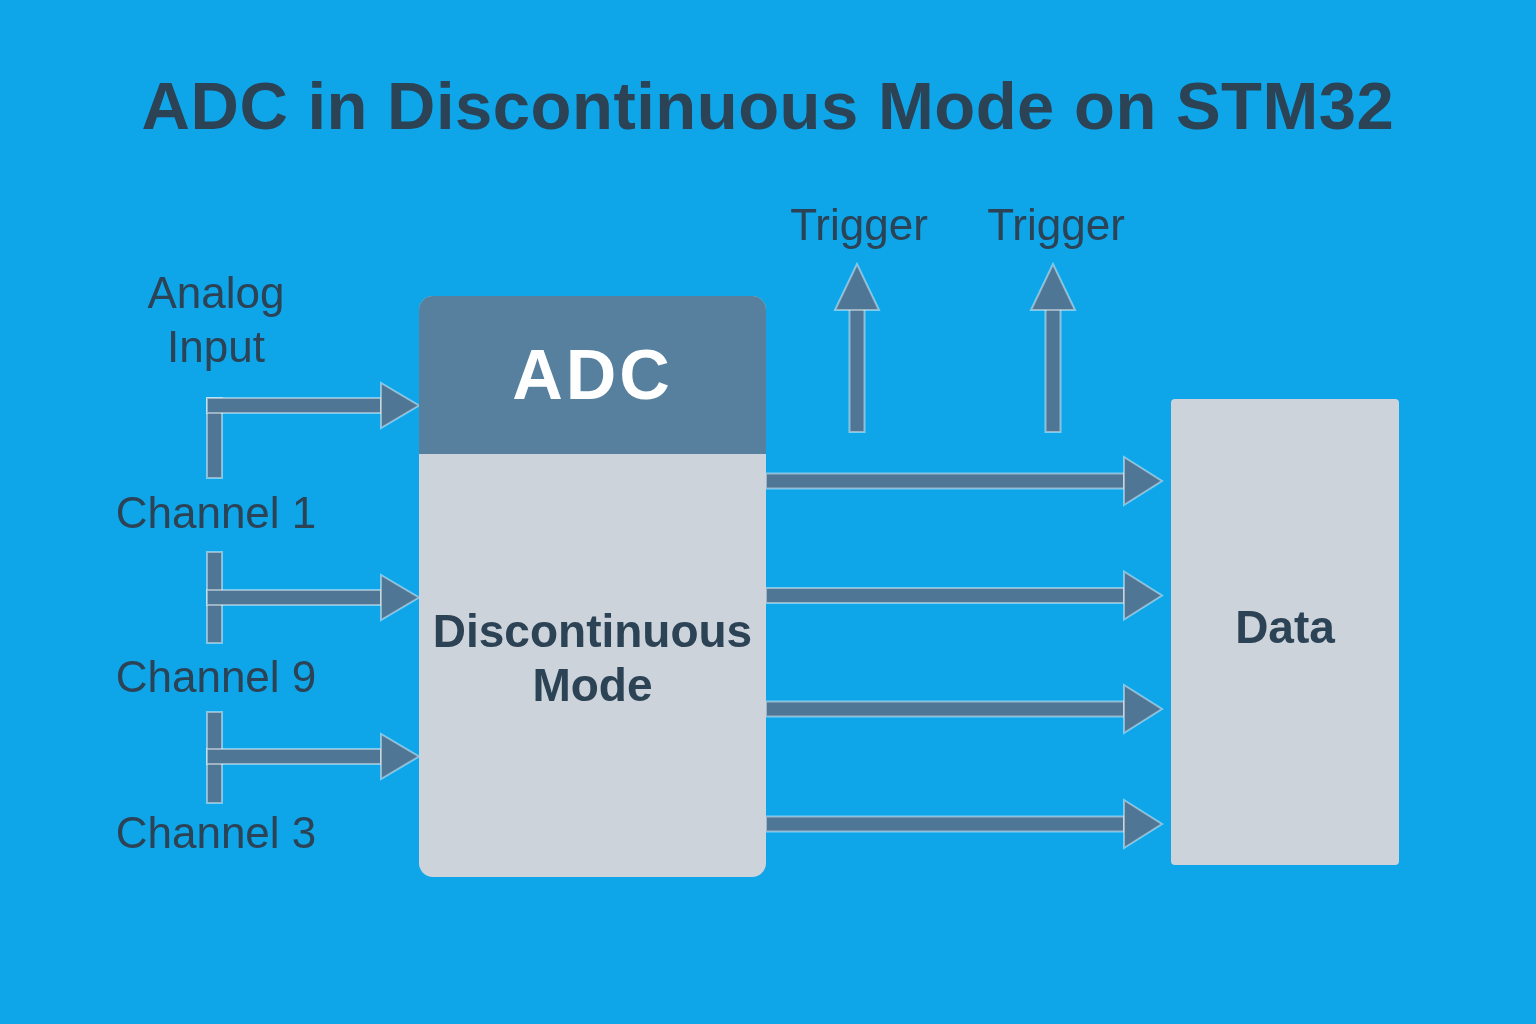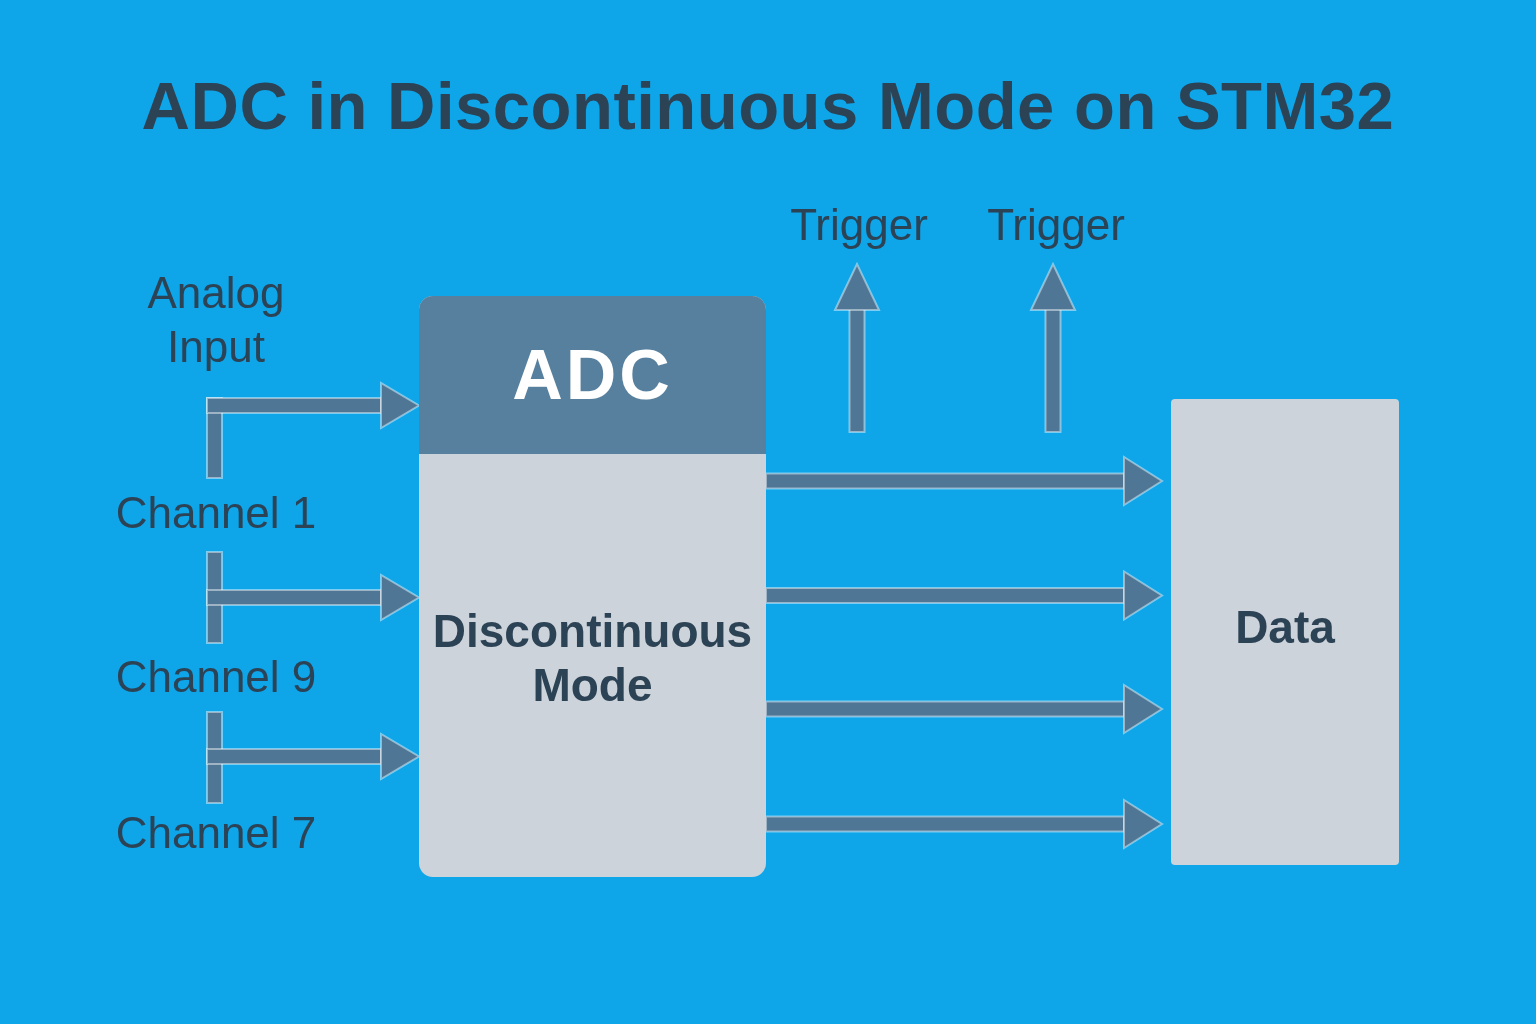--- a/index.html
+++ b/index.html
@@ -188,18 +188,18 @@
     </div>
   </div>
 
   <div class="data-block">
     <span class="data-block-label">Data</span>
   </div>
 
   <div class="lbl analog-label">Analog Input</div>
   <div class="lbl channel-1-label">Channel 1</div>
   <div class="lbl channel-2-label">Channel 9</div>
-  <div class="lbl channel-3-label">Channel 7</div>
+  <div class="lbl channel-3-label">Channel 3</div>
 
   <div class="lbl trigger-1-label">Trigger</div>
   <div class="lbl trigger-2-label">Trigger</div>
 
 </div>
 
 </body></html>

